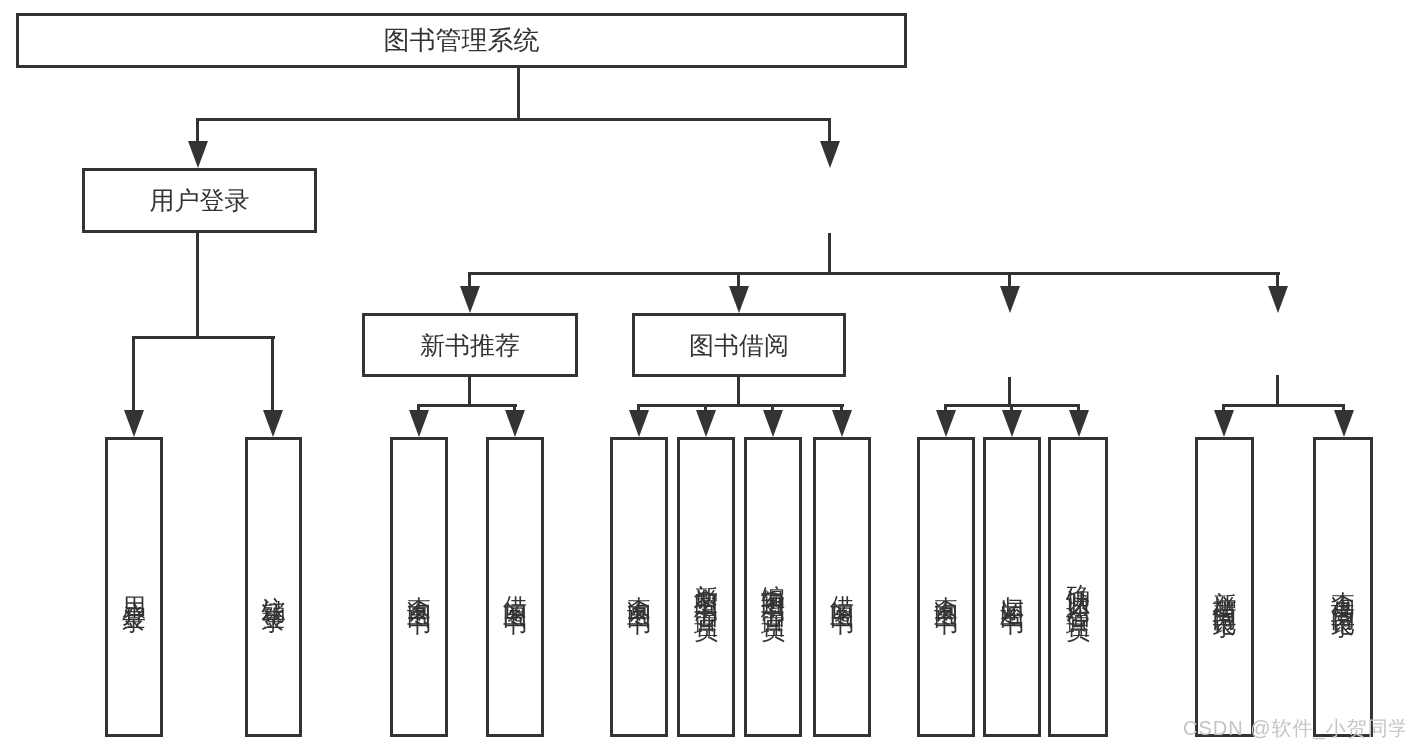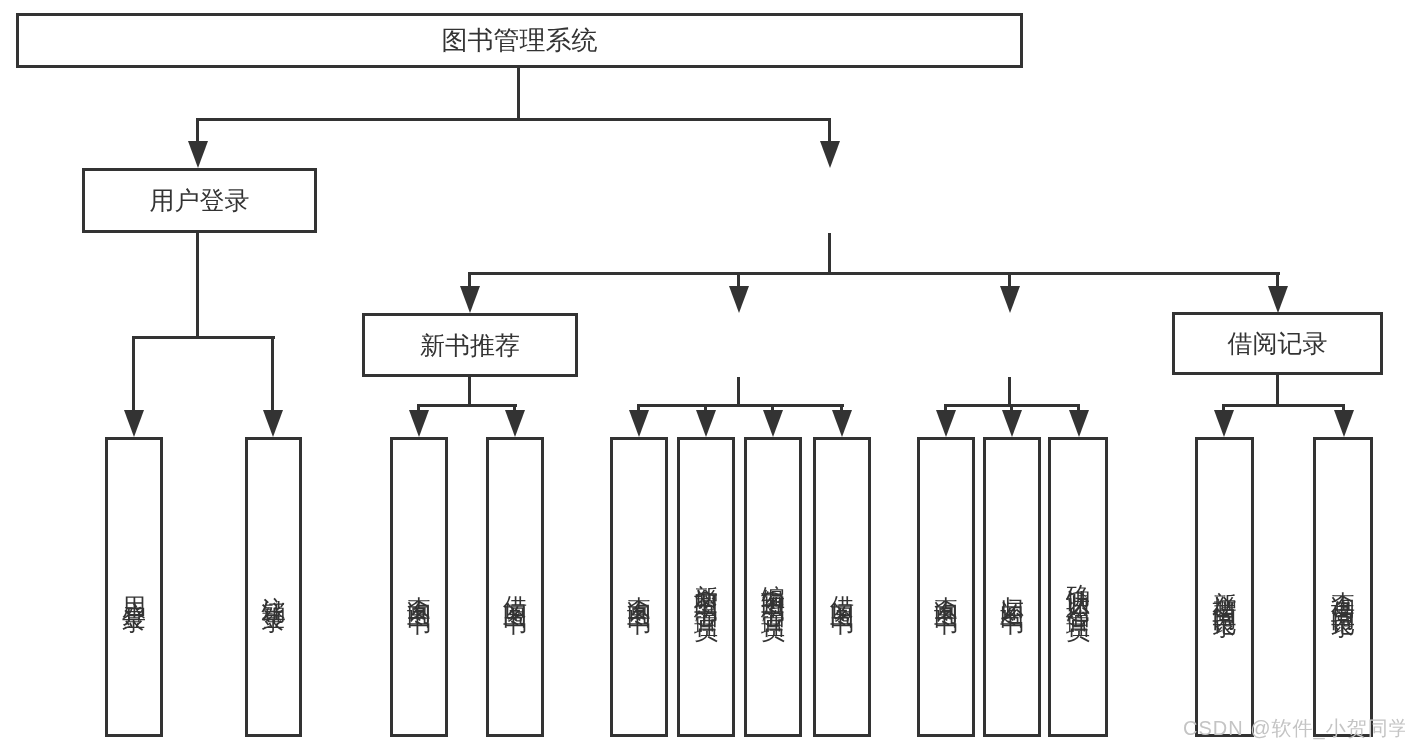--- a/index.html
+++ b/index.html
@@ -77,30 +77,30 @@
   <div class="vline" style="left:1077px;top:404px;height:10px"></div>
   <div class="arrow" style="left:1069px;top:410px"></div>
 
   <div class="vline" style="left:1276px;top:375px;height:31px"></div>
   <div class="hline" style="left:1222px;top:404px;width:123px"></div>
   <div class="vline" style="left:1222px;top:404px;height:10px"></div>
   <div class="arrow" style="left:1214px;top:410px"></div>
   <div class="vline" style="left:1342px;top:404px;height:10px"></div>
   <div class="arrow" style="left:1334px;top:410px"></div>
 
-  <div class="node lvl1" style="left:16px;top:13px;width:1007px;height:55px">图书管理系统</div>
+  <div class="node lvl1" style="left:16px;top:13px;width:891px;height:55px">图书管理系统</div>
 
   <div class="node lvl2" style="left:82px;top:168px;width:235px;height:65px">用户登录</div>
 
 
   <div class="node lvl3" style="left:362px;top:313px;width:216px;height:64px">新书推荐</div>
 
+  <div class="node lvl3" style="left:632px;top:313px;width:214px;height:64px">图书借阅</div>
 
 
-  <div class="node lvl3" style="left:1172px;top:312px;width:211px;height:63px">借阅记录</div>
 
   <div class="leaf" style="left:105px;top:437px;width:58px;height:300px">
     <span class="v">用户登录</span>
   </div>
   <div class="leaf" style="left:245px;top:437px;width:57px;height:300px">
     <span class="v">注销登录</span>
   </div>
 
   <div class="leaf" style="left:390px;top:437px;width:58px;height:300px">
     <span class="v">查询图书</span>

